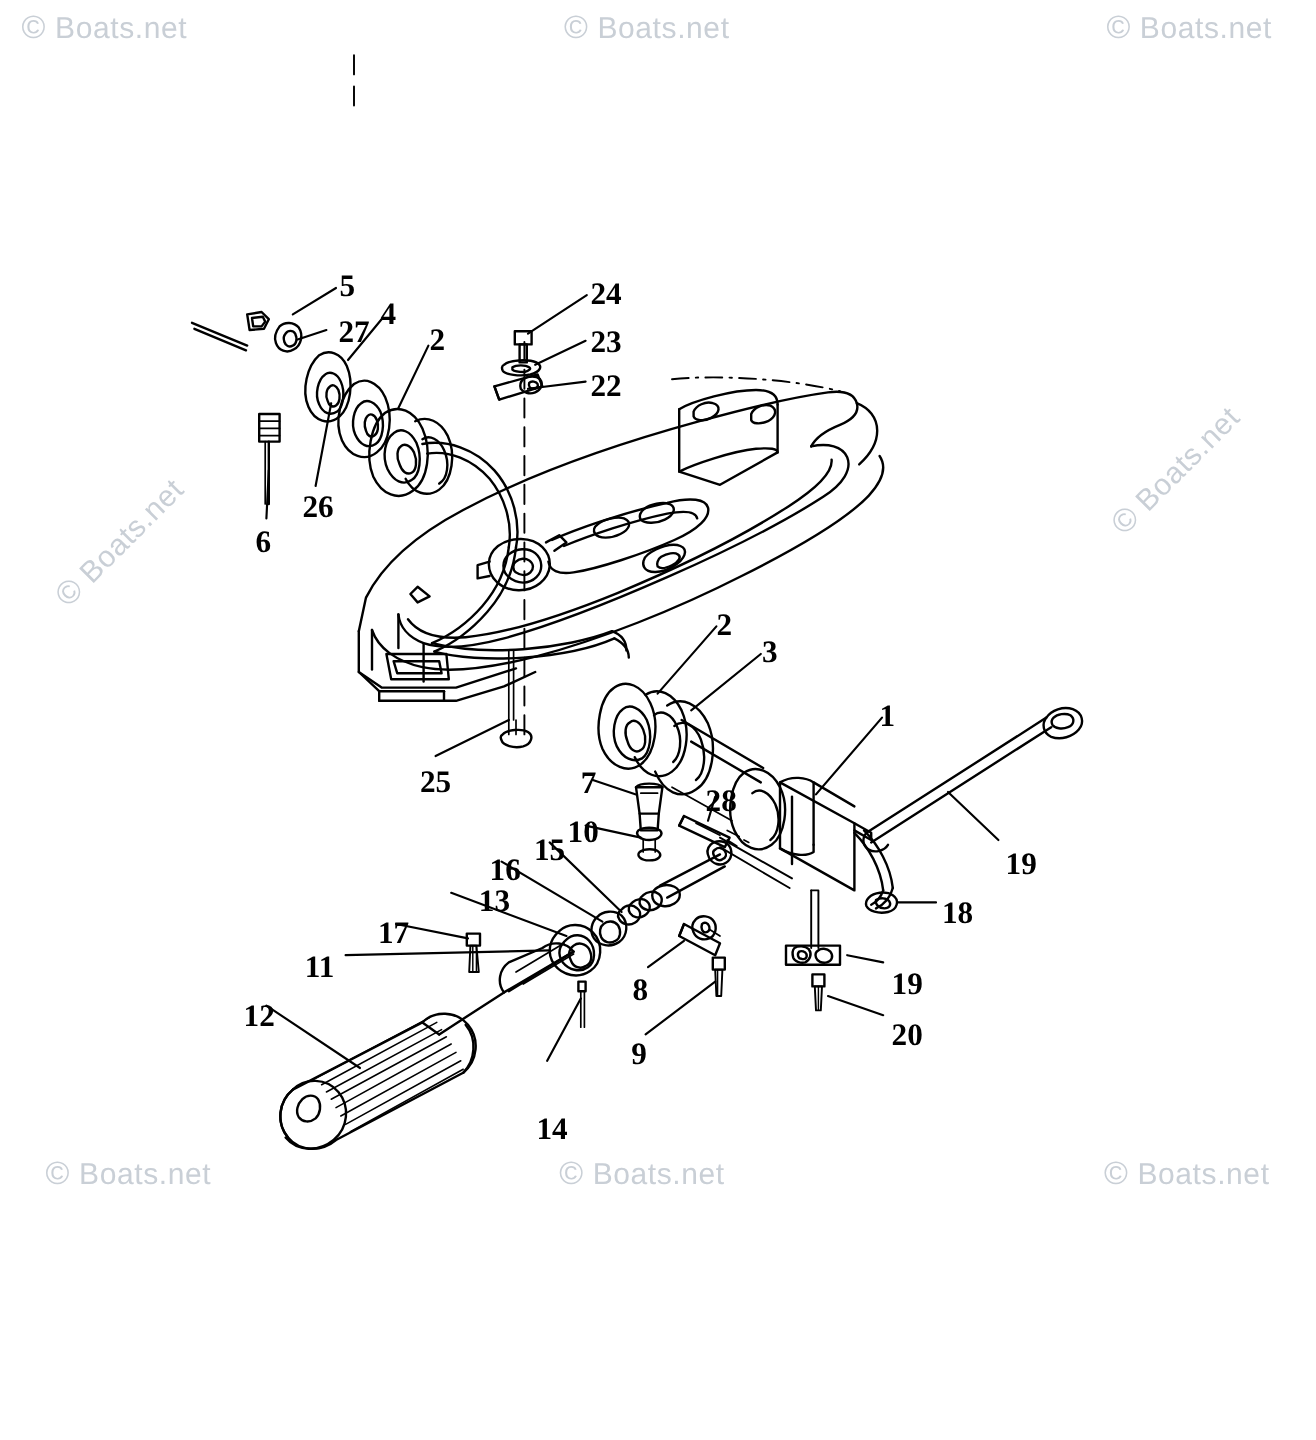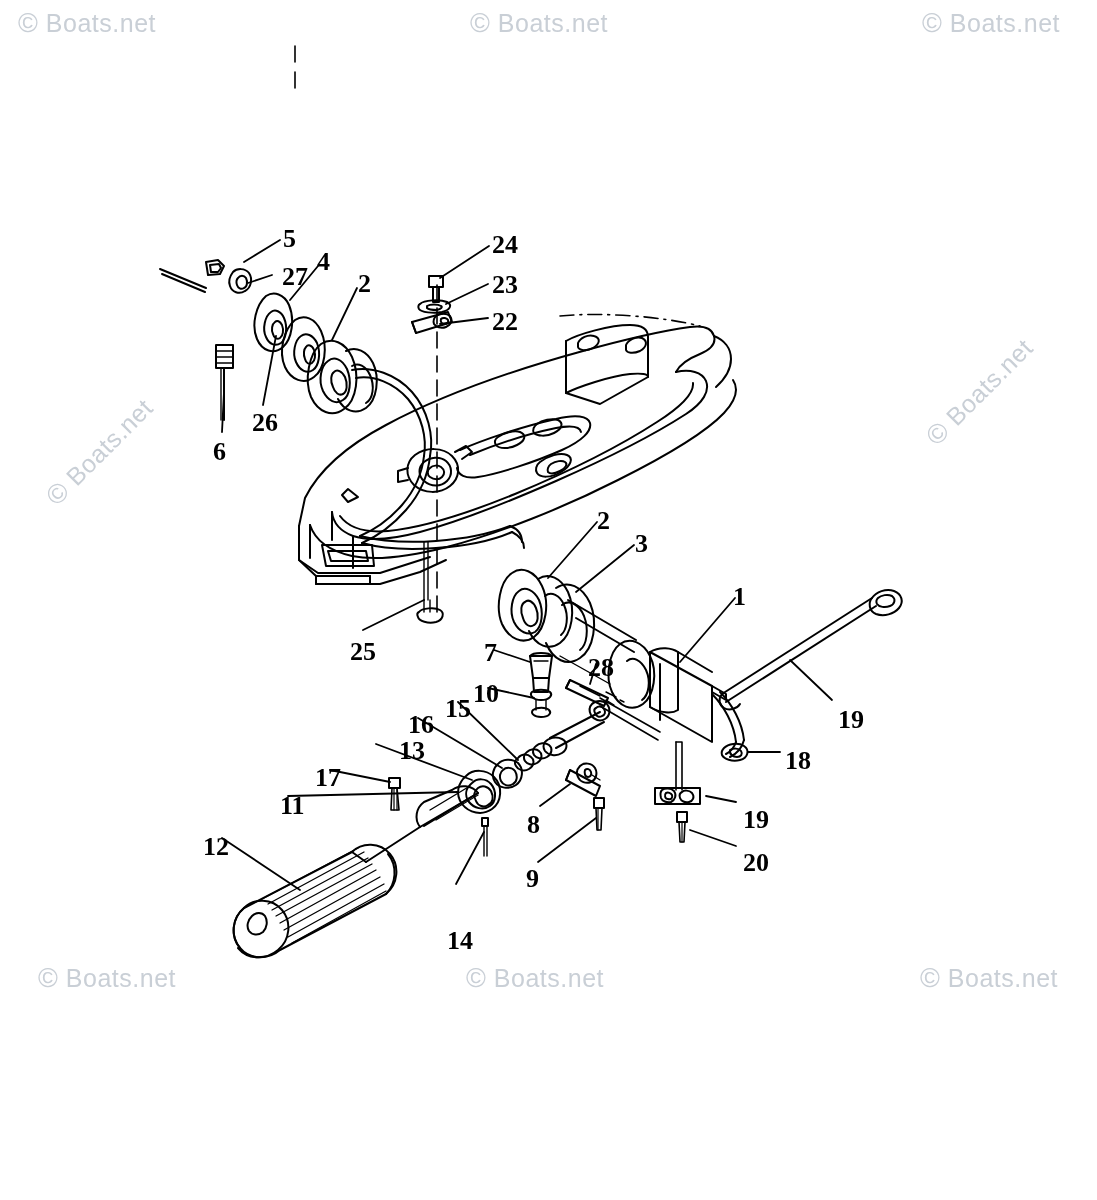--- a/index.html
+++ b/index.html
@@ -429,21 +429,21 @@
   <div class="callout" style="left:350px; top:639px;">25</div>
   <div class="callout" style="left:484px; top:640px;">7</div>
   <div class="callout" style="left:588px; top:655px;">28</div>
   <div class="callout" style="left:473px; top:681px;">10</div>
   <div class="callout" style="left:838px; top:707px;">19</div>
   <div class="callout" style="left:445px; top:696px;">15</div>
   <div class="callout" style="left:408px; top:712px;">16</div>
   <div class="callout" style="left:360px; top:738px;margin-left:39px;">13</div>
   <div class="callout" style="left:785px; top:748px;">18</div>
   <div class="callout" style="left:315px; top:765px;">17</div>
-  <div class="callout" style="left:280px; top:793px;">11</div>
+  <div class="callout" style="left:254px; top:793px;">11</div>
   <div class="callout" style="left:743px; top:807px;">19</div>
   <div class="callout" style="left:527px; top:812px;">8</div>
   <div class="callout" style="left:203px; top:834px;">12</div>
   <div class="callout" style="left:526px; top:866px;">9</div>
   <div class="callout" style="left:743px; top:850px;">20</div>
   <div class="callout" style="left:447px; top:892px;margin-top:36px;">14</div>
 
   <div class="wm" style="left:18px; top:8px;">
     <span class="c">©</span>
     <span>Boats.net</span>

